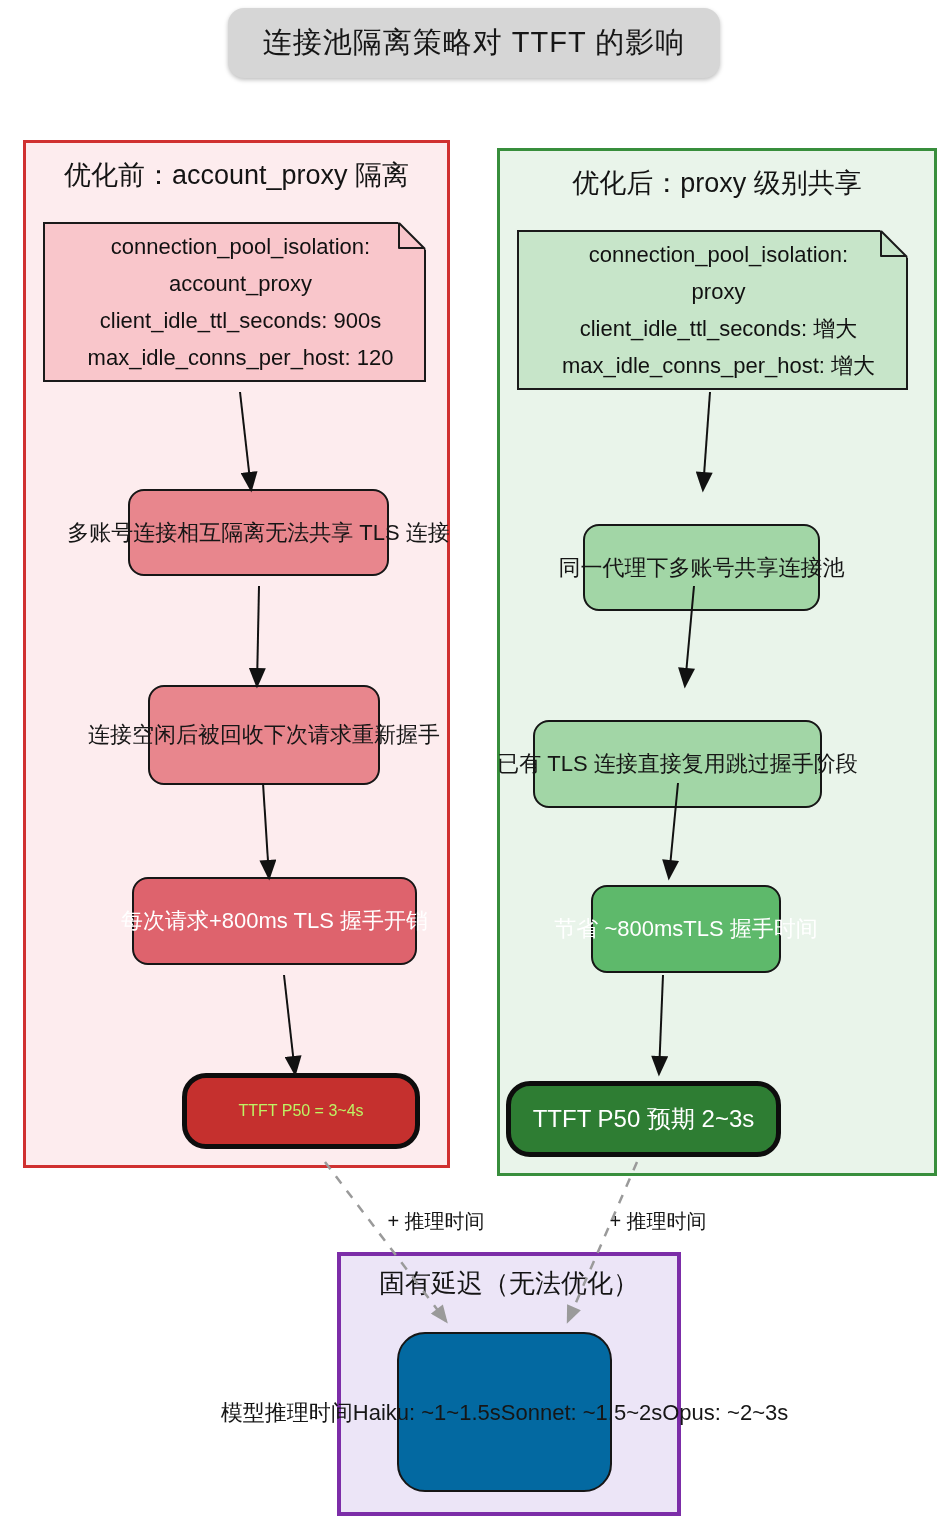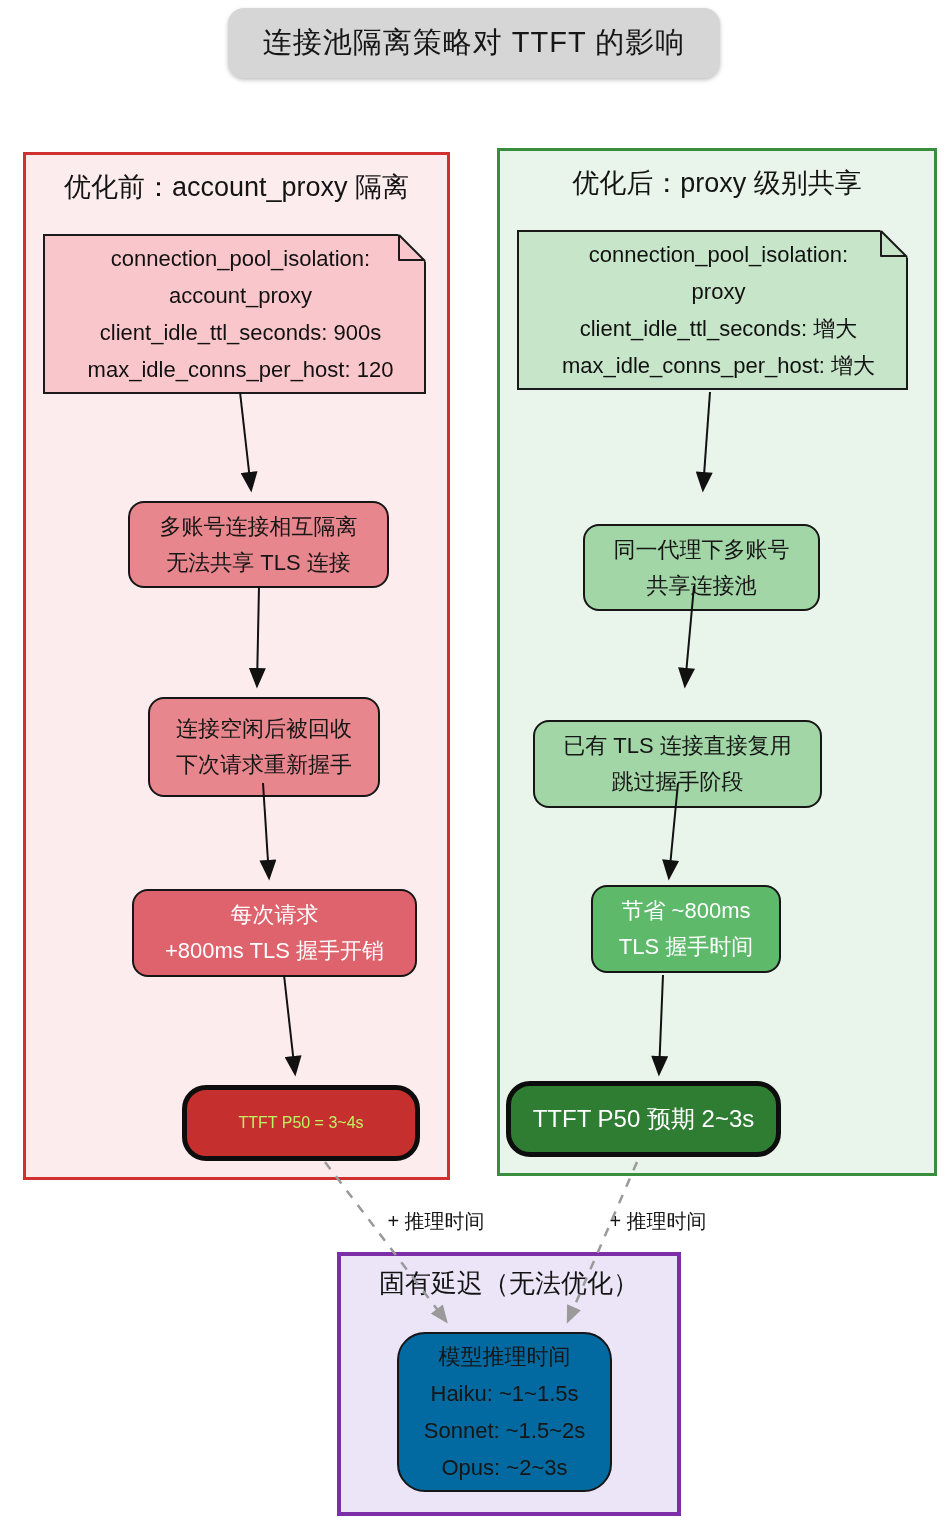--- a/index.html
+++ b/index.html
@@ -10,21 +10,21 @@
   
   .title-pill{
     position:absolute;left:228px;top:8px;width:492px;height:70px;
     background:#d6d6d6;border-radius:16px;
     display:flex;align-items:center;justify-content:center;
     font-size:29px;letter-spacing:1px;color:#161616;
     box-shadow:0 2px 4px rgba(0,0,0,.25);
   }
   
   .panel{position:absolute;box-sizing:content-box;}
-  .panel-before{left:23px;top:152px;width:421px;height:1022px;background:#fdecee;border:3px solid #d03030;}
+  .panel-before{left:23px;top:140px;width:421px;height:1022px;background:#fdecee;border:3px solid #d03030;}
   .panel-after {left:497px;top:148px;width:434px;height:1022px;background:#e9f4ea;border:3px solid #388e3c;}
   .panel-inherent{left:337px;top:1252px;width:336px;height:256px;background:#ece5f7;border:4px solid #7c2da8;}
   .panel-title{
     position:absolute;left:0;top:14px;width:100%;text-align:center;
     font-size:27px;color:#141414;white-space:nowrap;
   }
   .panel-inherent .panel-title{top:10px;font-size:26px;}
   
   .note{
     position:absolute;border:2px solid #1a1a1a;box-sizing:border-box;
@@ -33,21 +33,21 @@
   }
   .note-before{left:17px;top:79px;width:383px;height:160px;background:#f9c6cb;}
   .note-after {left:17px;top:79px;width:391px;height:160px;background:#c7e5c9;}
   .note .fold{position:absolute;top:-2px;right:-2px;}
   .fold .erase-before{fill:#fdecee;}
   .fold .erase-after{fill:#e9f4ea;}
   .fold .crease{stroke:#1a1a1a;stroke-width:2;fill:none;}
   
   .node{
     position:absolute;box-sizing:border-box;border:2px solid #161616;border-radius:16px;
-    display:flex;flex-direction:column;justify-content:center;align-items:center;
+    display:flex;flex-direction:row;justify-content:center;align-items:center;
     text-align:center;font-size:22px;line-height:36px;
   }
   .node .line{display:block;white-space:nowrap;}
   .b-step{background:#e8868d;color:#161616;}
   .b-emph{background:#de636d;color:#ffffff;}
   .b-result{background:#c5302e;color:#bef264;border:5px solid #0d0d0d;border-radius:24px;font-size:16px;}
   .a-step{background:#a2d6a6;color:#161616;margin-top:27px;}
   .a-emph{background:#5eb96b;color:#ffffff;margin-left:16px;}
   .a-result{background:#2e7d33;color:#ffffff;border:5px solid #0d0d0d;border-radius:24px;font-size:24px;}
   .i-node{background:#0369a1;color:#161616;border-radius:28px;font-size:22px;line-height:37px;}

